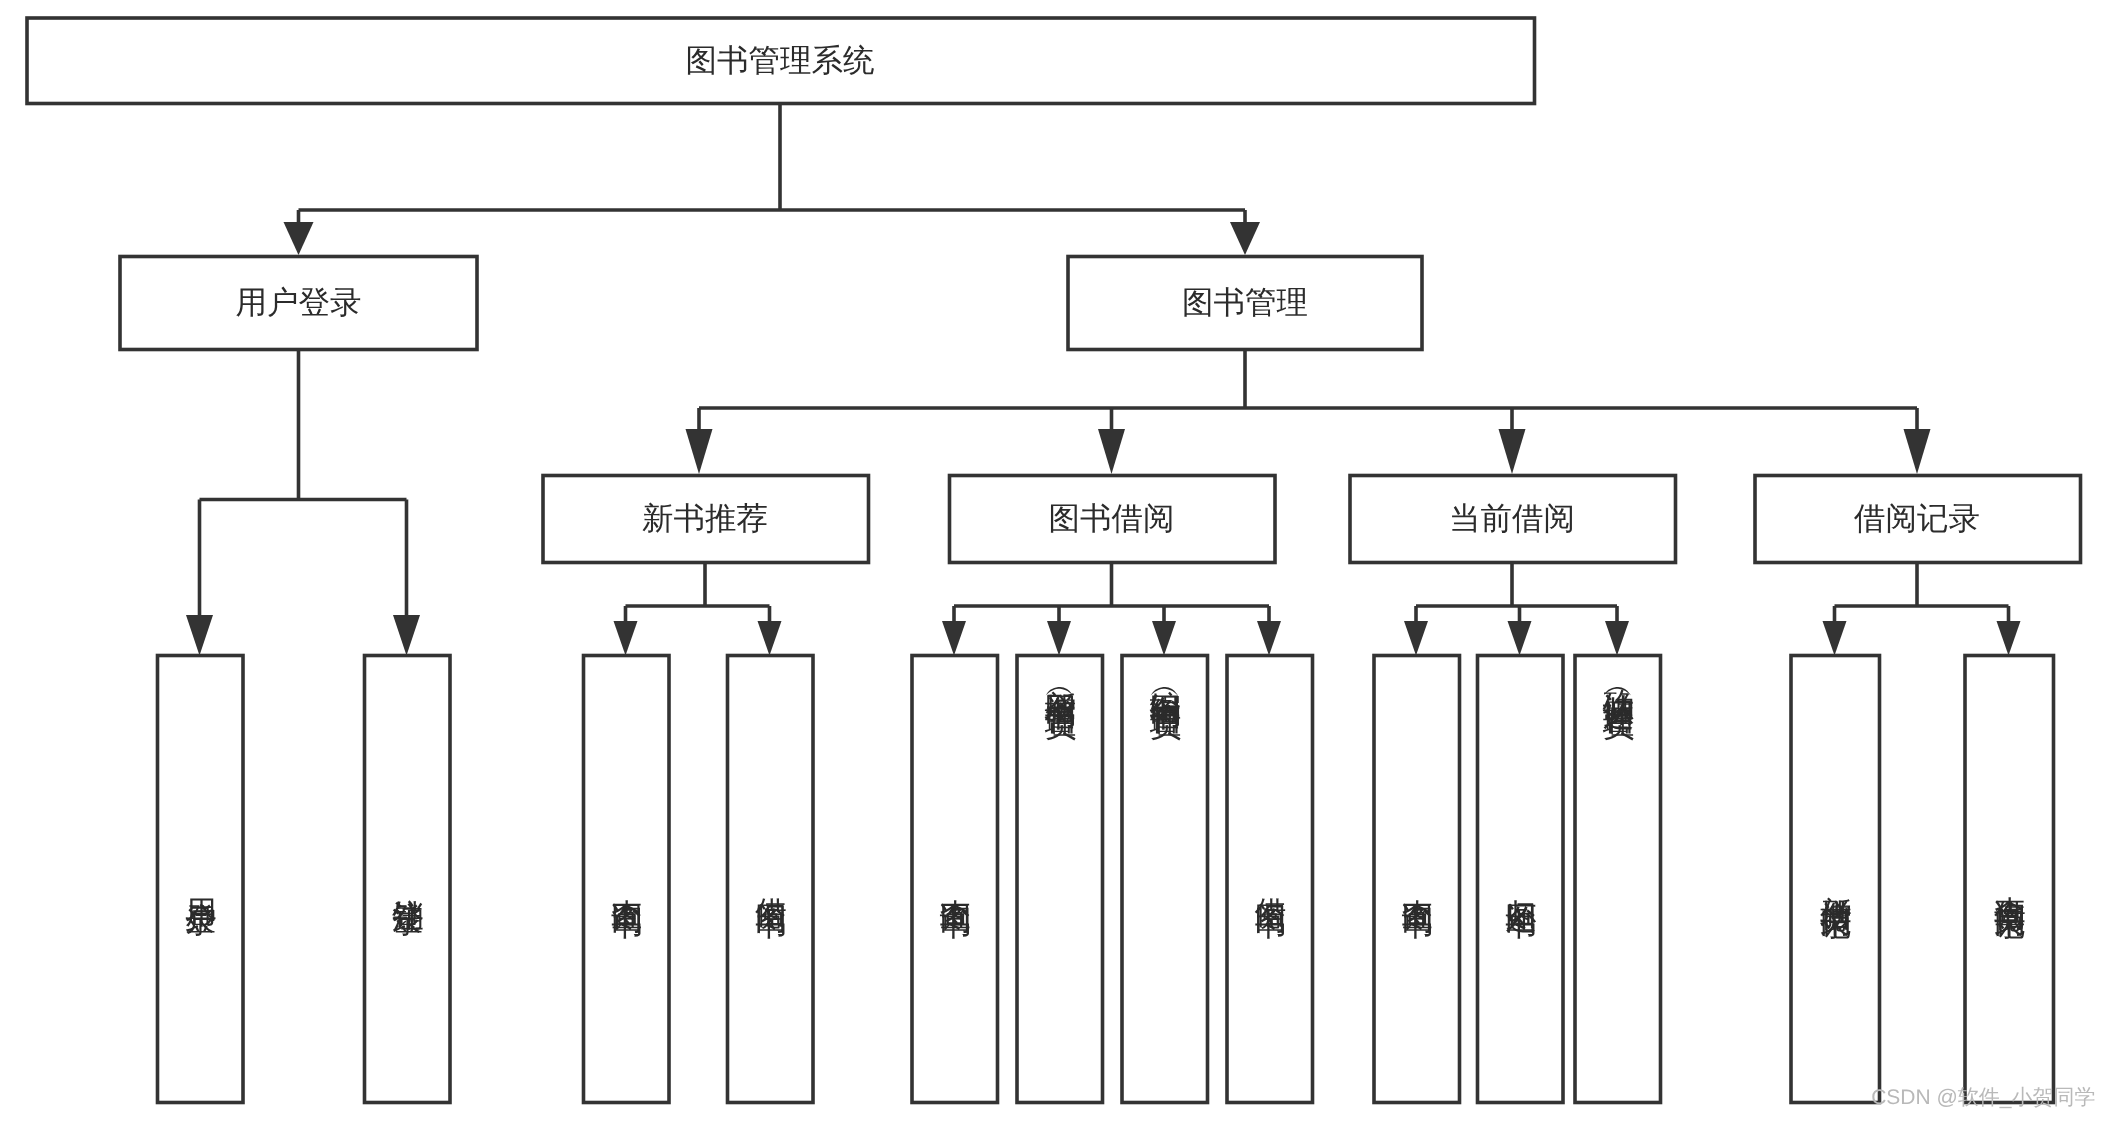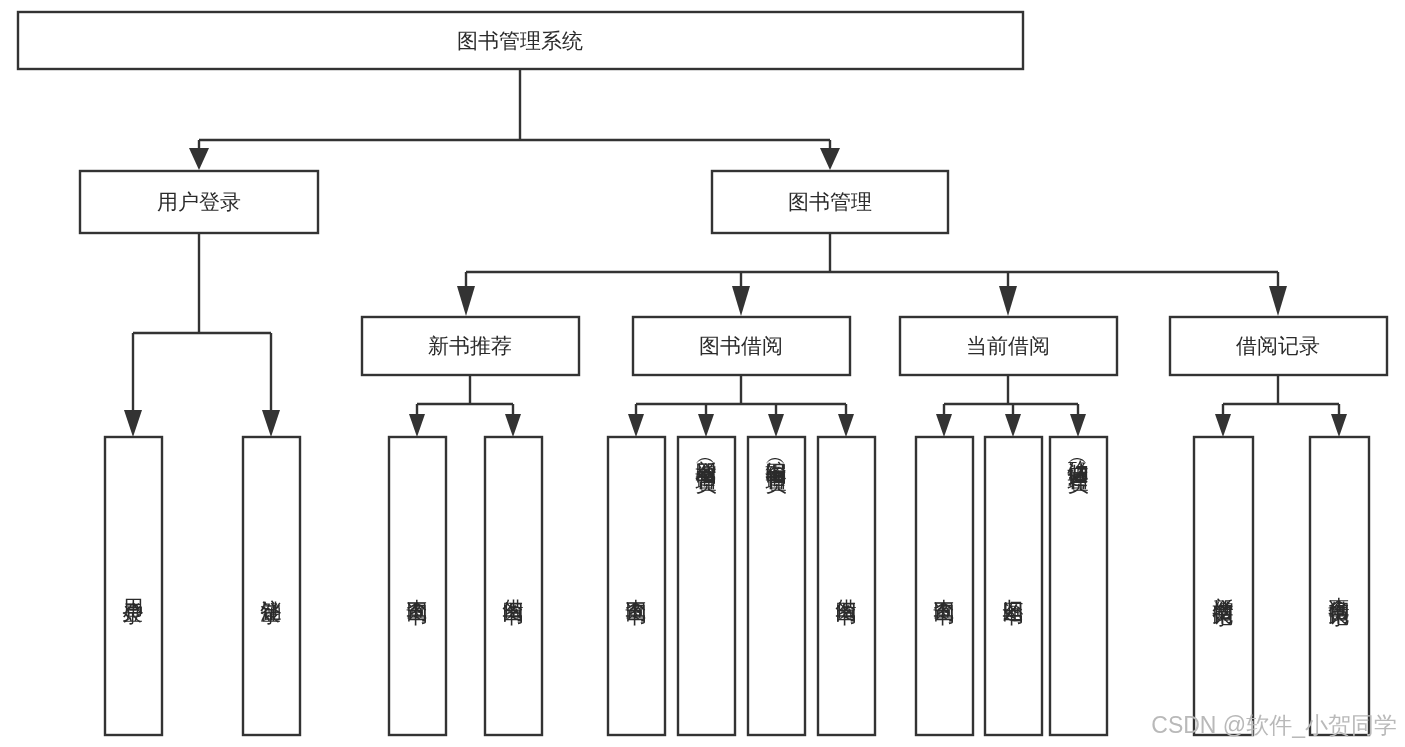--- a/index.html
+++ b/index.html
@@ -63,21 +63,21 @@
     line-height: 1.0;
     color: #2b2b2b;
     letter-spacing: 2px;
     white-space: nowrap;
   }
   .watermark {
     position: absolute;
     right: 8px;
     bottom: 6px;
     font-family: "Liberation Sans", "DejaVu Sans", sans-serif;
-    font-size: 23px;
+    font-size: 14px;
     color: #b9b9b9;
     white-space: nowrap;
   }
 </style>
 </head>
 <body>
 
 <div id="diagram-root">
 
   <svg class="flow" viewBox="0 0 1405 747">

